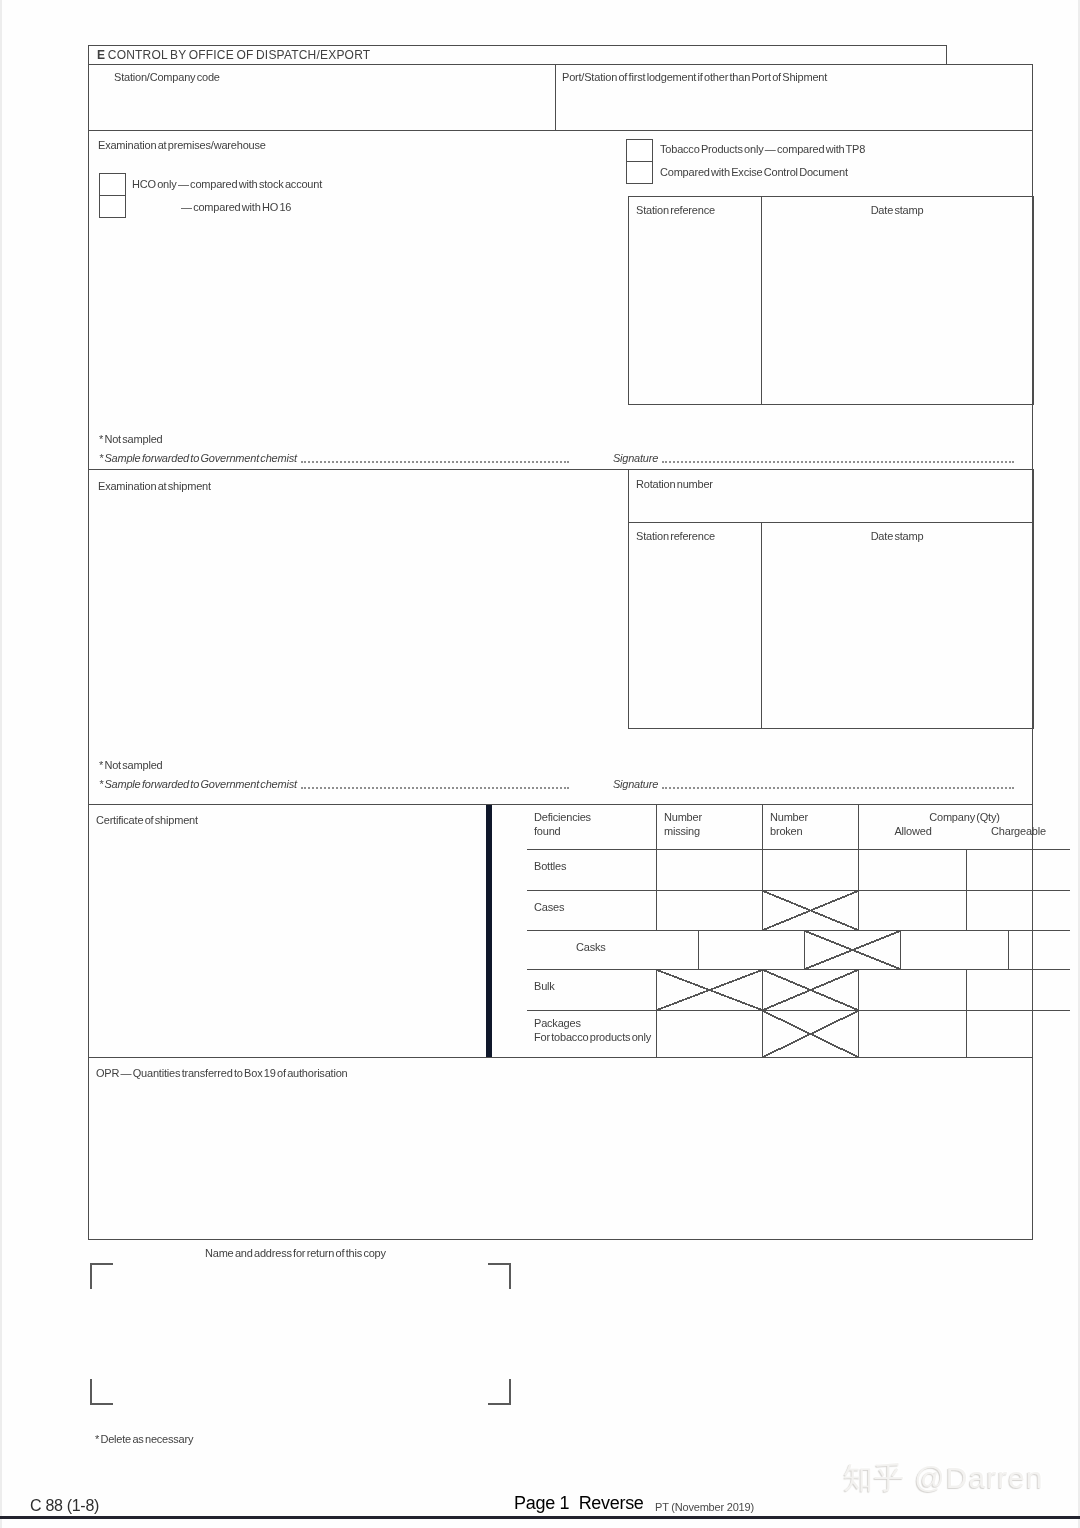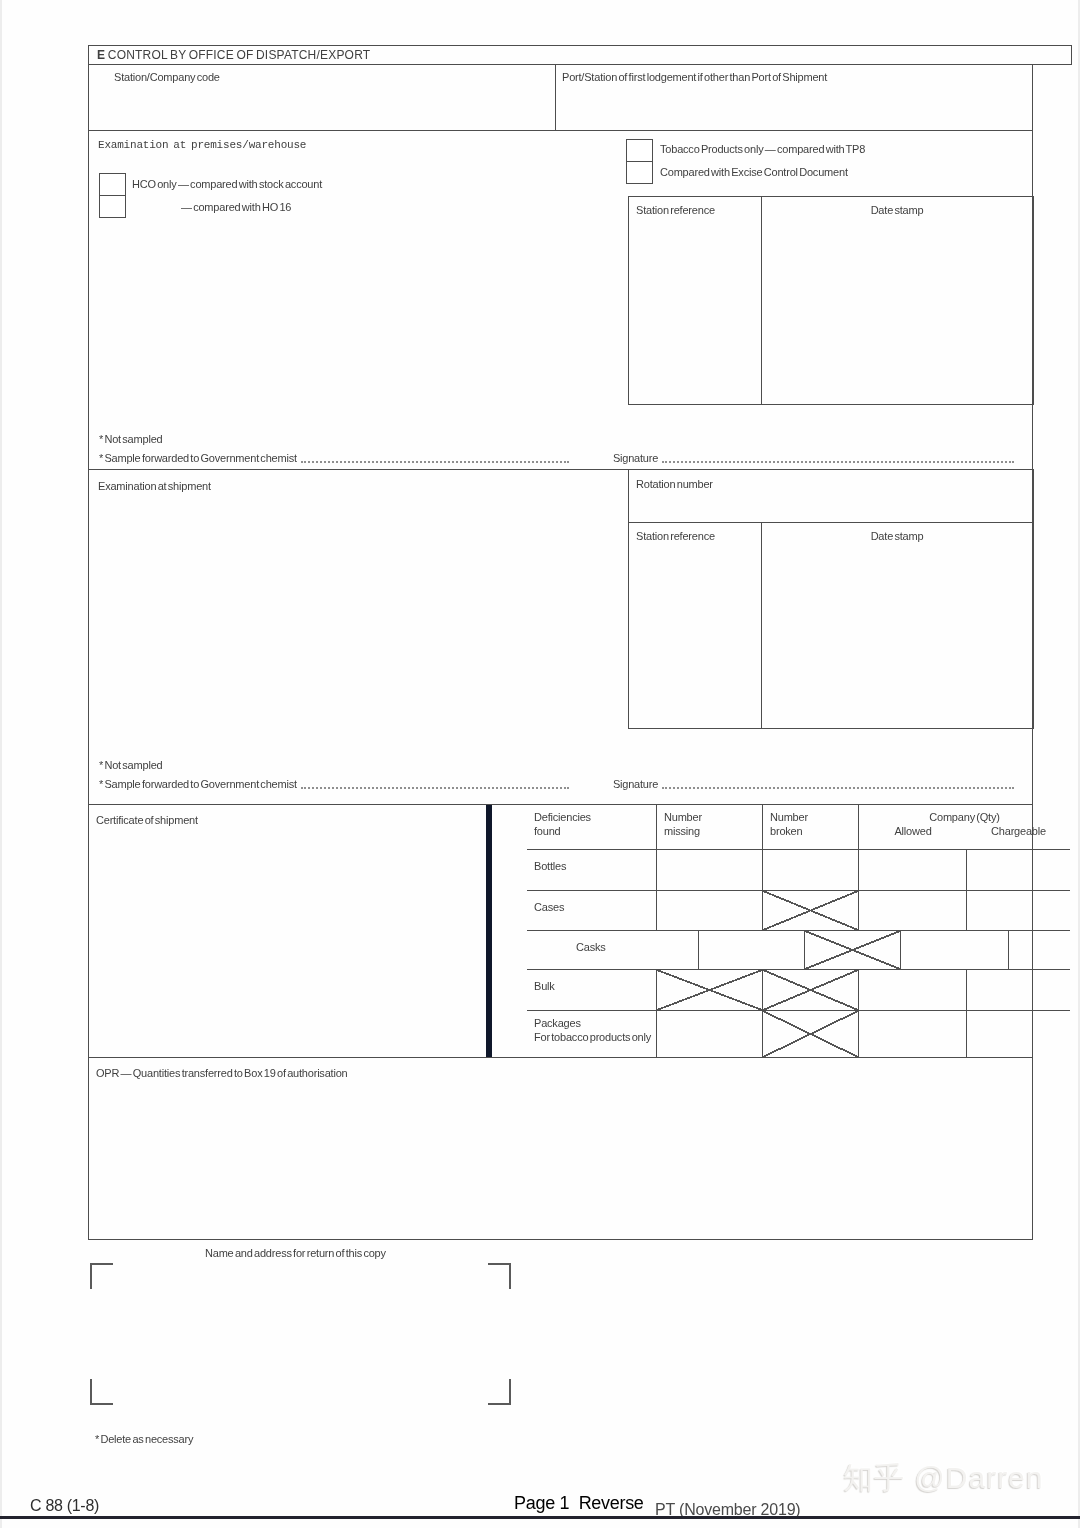--- a/index.html
+++ b/index.html
@@ -21,21 +21,21 @@
     line-height: 1.25;
     color: #3f3f3f;
     white-space: nowrap;
   }
   .preline { white-space: pre-line; }
   .pre { white-space: pre; }
   .hdrline { font-size: 12px; letter-spacing: 0.2px; word-spacing: -1px; line-height: 18px; }
   .cb { border: 1px solid #4d4d4d; background: #fff; }
   .divider-v { position: absolute; top: 0; bottom: 0; border-left: 1px solid #4d4d4d; }
   .leader { border-bottom: 2px dotted #8f8f8f; height: 1px; align-self: flex-end; margin-bottom: 3px; }
-  .flexrow { display: flex; align-items: flex-end; }
+  .flexrow { display: flex; align-items: flex-end; font-style: italic; }
   
   .trow { display: grid; grid-template-columns: 130px 106px 96px 108px 103px; border-bottom: 1px solid #4d4d4d; }
   .trow:last-child { border-bottom: none; }
   .tc { border-right: 1px solid #4d4d4d; position: relative; }
   .tc.last { border-right: none; }
   .crossed {
     background-image:
       linear-gradient(to top right, transparent calc(50% - 0.9px), #555 calc(50% - 0.9px), #555 calc(50% + 0.9px), transparent calc(50% + 0.9px)),
       linear-gradient(to bottom right, transparent calc(50% - 0.9px), #555 calc(50% - 0.9px), #555 calc(50% + 0.9px), transparent calc(50% + 0.9px));
   }
@@ -52,38 +52,38 @@
   }
   .edge { position: absolute; top: 0; bottom: 0; width: 2px; background: #ededed; }
 </style>
 </head>
 <body>
 
 <div class="page">
   <div class="edge" style="left:0;"></div>
   <div class="edge" style="right:0;"></div>
 
-  <div class="abs box" style="left:88px; top:45px; width:984px; height:20px;">
+  <div class="abs box" style="left:88px; top:45px; width:859px; height:20px;">
     <div class="hdrline" style="padding-left:8px;">
       <b>E</b>
       <span>CONTROL BY OFFICE OF DISPATCH/EXPORT</span>
     </div>
   </div>
 
   <div class="abs" style="left:88px; top:64px; width:945px; height:67px;">
     <div class="abs box" style="left:0; top:0; width:468px; height:67px;">
       <div class="lbl" style="position:absolute; left:25px; top:6px;">Station/Company code</div>
     </div>
     <div class="abs box" style="left:467px; top:0; width:478px; height:67px;">
       <div class="lbl" style="position:absolute; left:6px; top:6px;">Port/Station of first lodgement if other than Port of Shipment</div>
     </div>
   </div>
 
   <div class="abs box" style="left:88px; top:130px; width:945px; height:340px;">
-    <div class="lbl" style="position:absolute; left:9px; top:8px;font-family:Liberation Mono, monospace;">Examination at premises/warehouse</div>
+    <div class="lbl" style="position:absolute; left:9px; top:8px;">Examination at premises/warehouse</div>
 
     <div class="abs cb" style="left:10px; top:42px; width:27px; height:23px;"></div>
     <div class="abs cb" style="left:10px; top:64px; width:27px; height:23px;"></div>
     <div class="lbl" style="position:absolute; left:43px; top:47px;">HCO only — compared with stock account</div>
     <div class="lbl" style="position:absolute; left:92px; top:70px;">— compared with HO 16</div>
 
     <div class="abs cb" style="left:537px; top:8px; width:27px; height:23px;"></div>
     <div class="abs cb" style="left:537px; top:30px; width:27px; height:23px;"></div>
     <div class="lbl" style="position:absolute; left:571px; top:12px;">Tobacco Products only — compared with TP8</div>
     <div class="lbl" style="position:absolute; left:571px; top:35px;">Compared with Excise Control Document</div>
@@ -193,18 +193,18 @@
   <div class="lbl" style="position:absolute; left:205px; top:1247px;">Name and address for return of this copy</div>
   <div class="bkt tl" style="left:90px; top:1263px;"></div>
   <div class="bkt tr" style="left:488px; top:1263px;"></div>
   <div class="bkt bl" style="left:90px; top:1379px;"></div>
   <div class="bkt br" style="left:488px; top:1379px;"></div>
 
   <div class="lbl" style="position:absolute; left:95px; top:1433px;">* Delete as necessary</div>
 
   <div class="abs" style="left:30px; top:1497px; font-size:16px; letter-spacing:-0.3px; color:#2e2e2e;">C 88 (1-8)</div>
   <div class="abs pre" style="left:514px; top:1493px; font-size:18px; letter-spacing:-0.3px; color:#000000;">Page 1  Reverse</div>
-  <div class="abs" style="left:655px; top:1501px; font-size:16px; letter-spacing:-0.2px; color:#4a4a4a;">PT (November 2019)</div>
+  <div class="abs" style="left:655px; top:1501px; font-size:11px; letter-spacing:-0.2px; color:#4a4a4a;">PT (November 2019)</div>
 
   <div class="abs watermark" style="left:843px; top:1458px;">知乎 @Darren</div>
 
   <div class="abs" style="left:0; top:1516px; width:100%; height:3px; background:#23232e;"></div>
 </div>
 
 </body></html>

